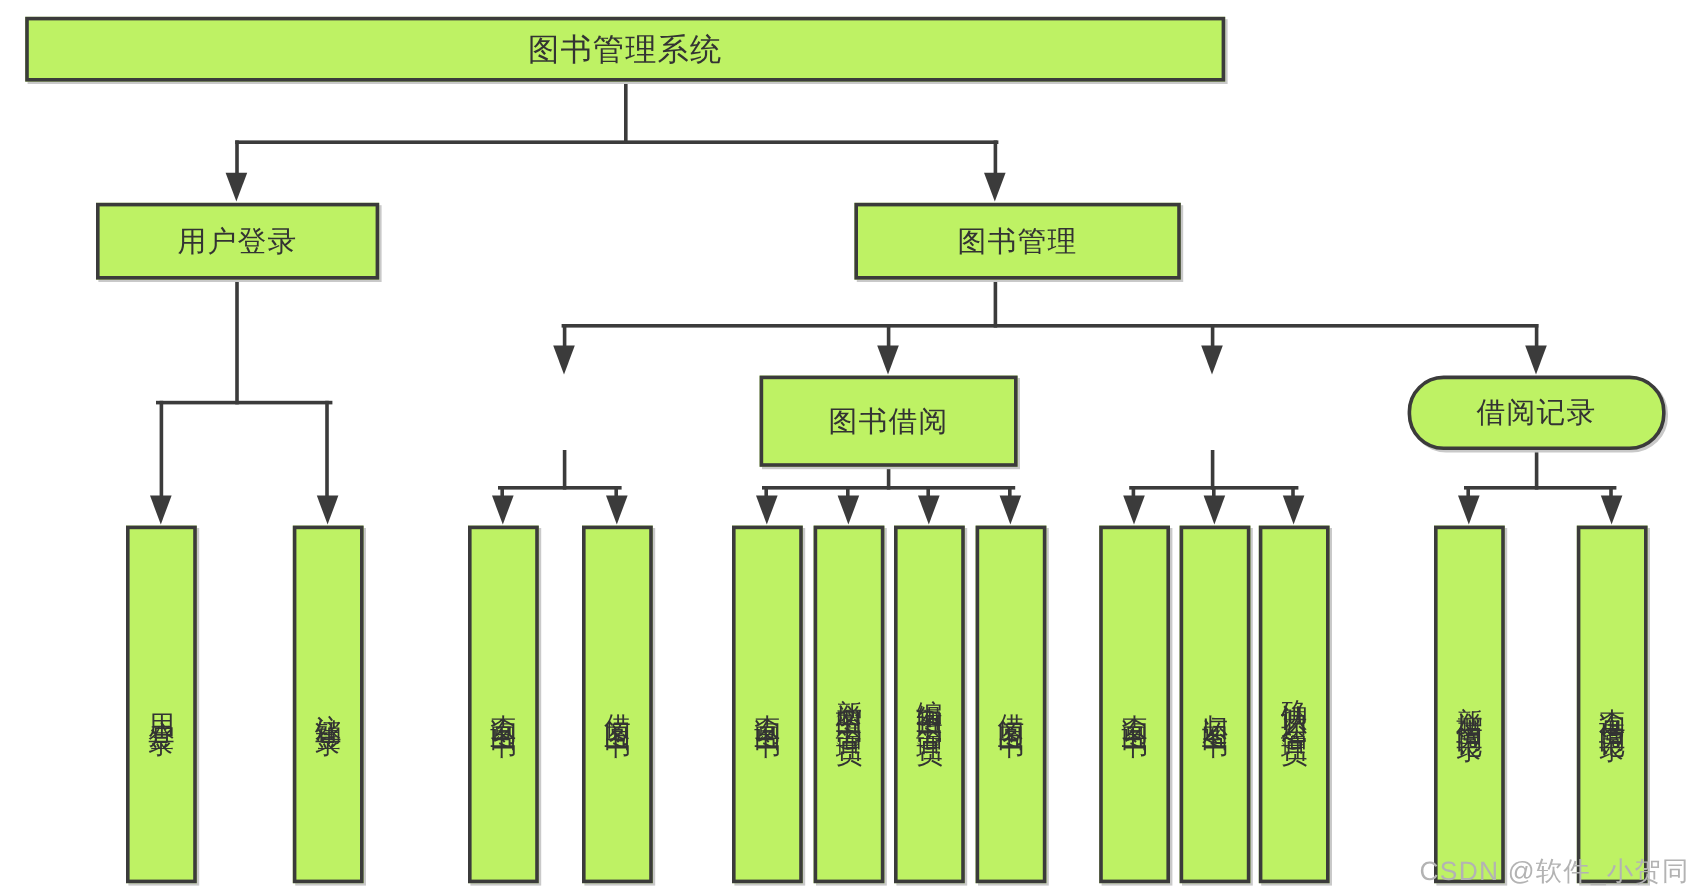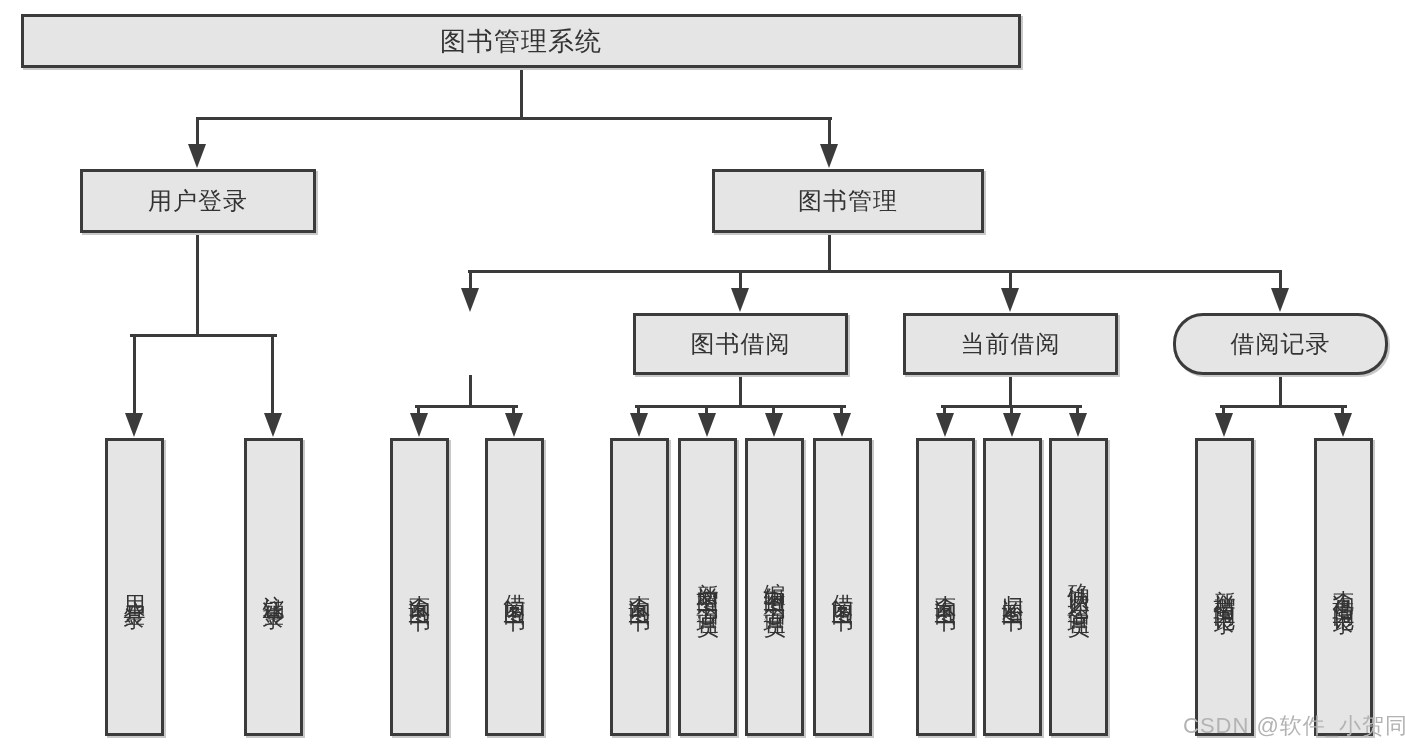--- a/index.html
+++ b/index.html
@@ -1,21 +1,21 @@
 <!DOCTYPE html>
 <html><head>
 <meta charset="utf-8">
 <style>
   html,body{margin:0;padding:0;background:#fff;}
   #canvas{
     position:relative;width:1405px;height:747px;background:#ffffff;overflow:hidden;
     font-family:"Liberation Sans","DejaVu Sans",sans-serif;color:#333333;
   }
   .box{
-    position:absolute;box-sizing:border-box;border:3px solid #3b3b3b;background:#e5e5e5;
+    position:absolute;box-sizing:border-box;border:3px solid #3b3b3b;background:#bef264;
     display:flex;align-items:center;justify-content:center;
     box-shadow:2px 2px 0 #c9c9c9;z-index:2;
   }
   .box .lbl{font-size:24px;letter-spacing:1px;white-space:nowrap;}
   .root .lbl{font-size:26px;}
   .vbox .lbl{
     writing-mode:vertical-rl;text-orientation:mixed;
     font-size:22px;letter-spacing:5px;line-height:1;white-space:nowrap;
   }
   .hline{position:absolute;height:3px;background:#3b3b3b;z-index:1;}
@@ -64,25 +64,22 @@
   <div class="hline" style="left:468px;top:270px;width:814px;"></div>
   <div class="vline" style="left:469px;top:270px;height:22px;"></div>
   <div class="arrow" style="left:461px;top:288px;"></div>
   <div class="vline" style="left:739px;top:270px;height:22px;"></div>
   <div class="arrow" style="left:731px;top:288px;"></div>
   <div class="vline" style="left:1009px;top:270px;height:22px;"></div>
   <div class="arrow" style="left:1001px;top:288px;"></div>
   <div class="vline" style="left:1279px;top:270px;height:22px;"></div>
   <div class="arrow" style="left:1271px;top:288px;"></div>
 
-  <div class="box" style="left:633px;top:313px;width:215px;height:62px;">
+  <div class="box" style="left:633px;top:313px;width:215px;height:76px;">
     <span class="lbl">图书借阅</span>
-  </div>
-  <div class="box" style="left:903px;top:313px;width:215px;height:62px;">
-    <span class="lbl">当前借阅</span>
   </div>
   <div class="box" style="left:1173px;top:313px;width:215px;height:62px;border-radius:30px;">
     <span class="lbl">借阅记录</span>
   </div>
 
   <div class="vline" style="left:469px;top:375px;height:33px;"></div>
   <div class="hline" style="left:415px;top:405px;width:103px;"></div>
   <div class="vline" style="left:417px;top:405px;height:12px;"></div>
   <div class="arrow" style="left:410px;top:413px;"></div>
   <div class="vline" style="left:512px;top:405px;height:12px;"></div>

